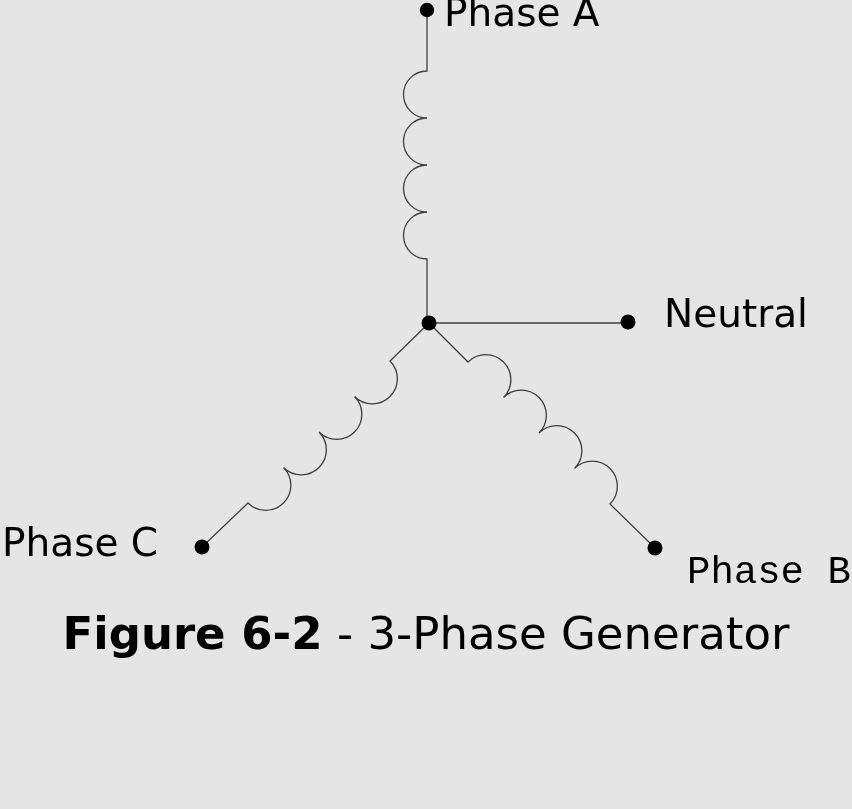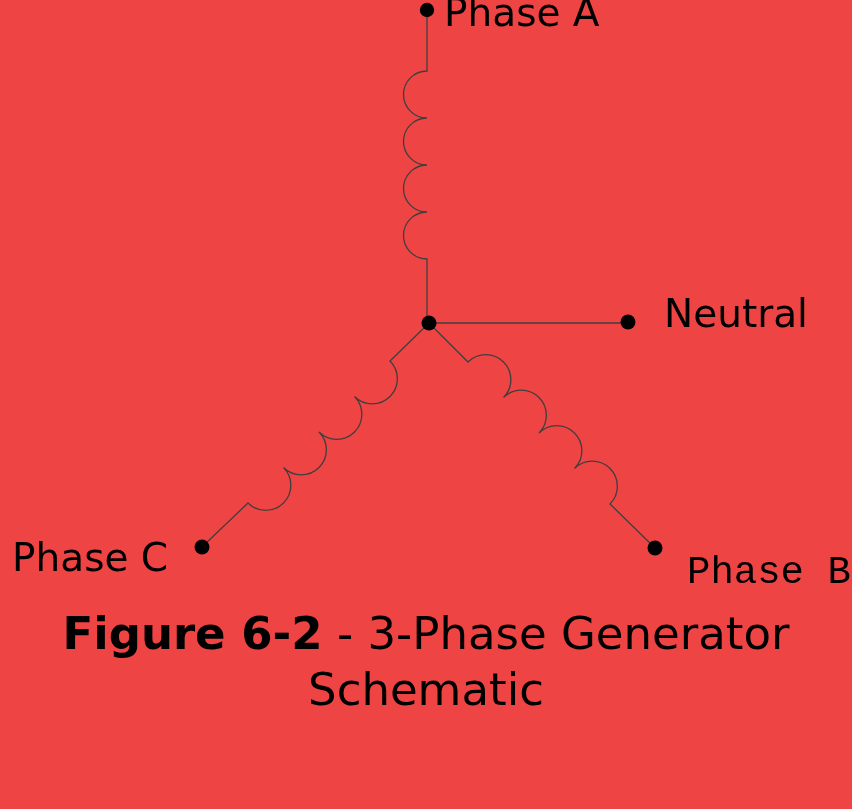--- a/index.html
+++ b/index.html
@@ -8,39 +8,39 @@
     width: 852px;
     height: 809px;
     background: #ffffff;
     overflow: hidden;
     font-family: "DejaVu Sans", "Liberation Sans", sans-serif;
   }
   .stage {
     position: relative;
     width: 852px;
     height: 809px;
-    background: #ef4444;
+    background: #e5e5e5;
   }
   .stage svg {
     position: absolute;
     left: 0;
     top: 0;
     width: 852px;
     height: 809px;
   }
   .lbl {
     position: absolute;
     font-size: 39px;
     line-height: 40px;
     color: #000000;
     white-space: nowrap;
   }
   .lbl-phase-a { left: 444px; top: -7px; }
   .lbl-neutral { left: 664px; top: 294px; }
-  .lbl-phase-c { left: 12px;   top: 523px; margin-top: 15px; }
+  .lbl-phase-c { left: 2px;   top: 523px; }
   .lbl-phase-b { left: 687px; top: 553px; font-family: Liberation Mono, monospace; }
   .caption {
     position: absolute;
     left: 0;
     top: 606px;
     width: 852px;
     text-align: center;
     font-size: 45px;
     line-height: 56px;
     color: #000000;
@@ -84,16 +84,15 @@
     <circle cx="655" cy="548" r="7.5" fill="#000000"></circle>
   </svg>
 
   <span class="lbl lbl-phase-a">Phase A</span>
   <span class="lbl lbl-neutral">Neutral</span>
   <span class="lbl lbl-phase-c">Phase C</span>
   <span class="lbl lbl-phase-b">Phase B</span>
 
   <div class="caption">
     <div><span class="bold">Figure 6-2</span><span> - 3-Phase Generator</span></div>
-    <div>Schematic</div>
   </div>
 
 </div>
 
 </body></html>

